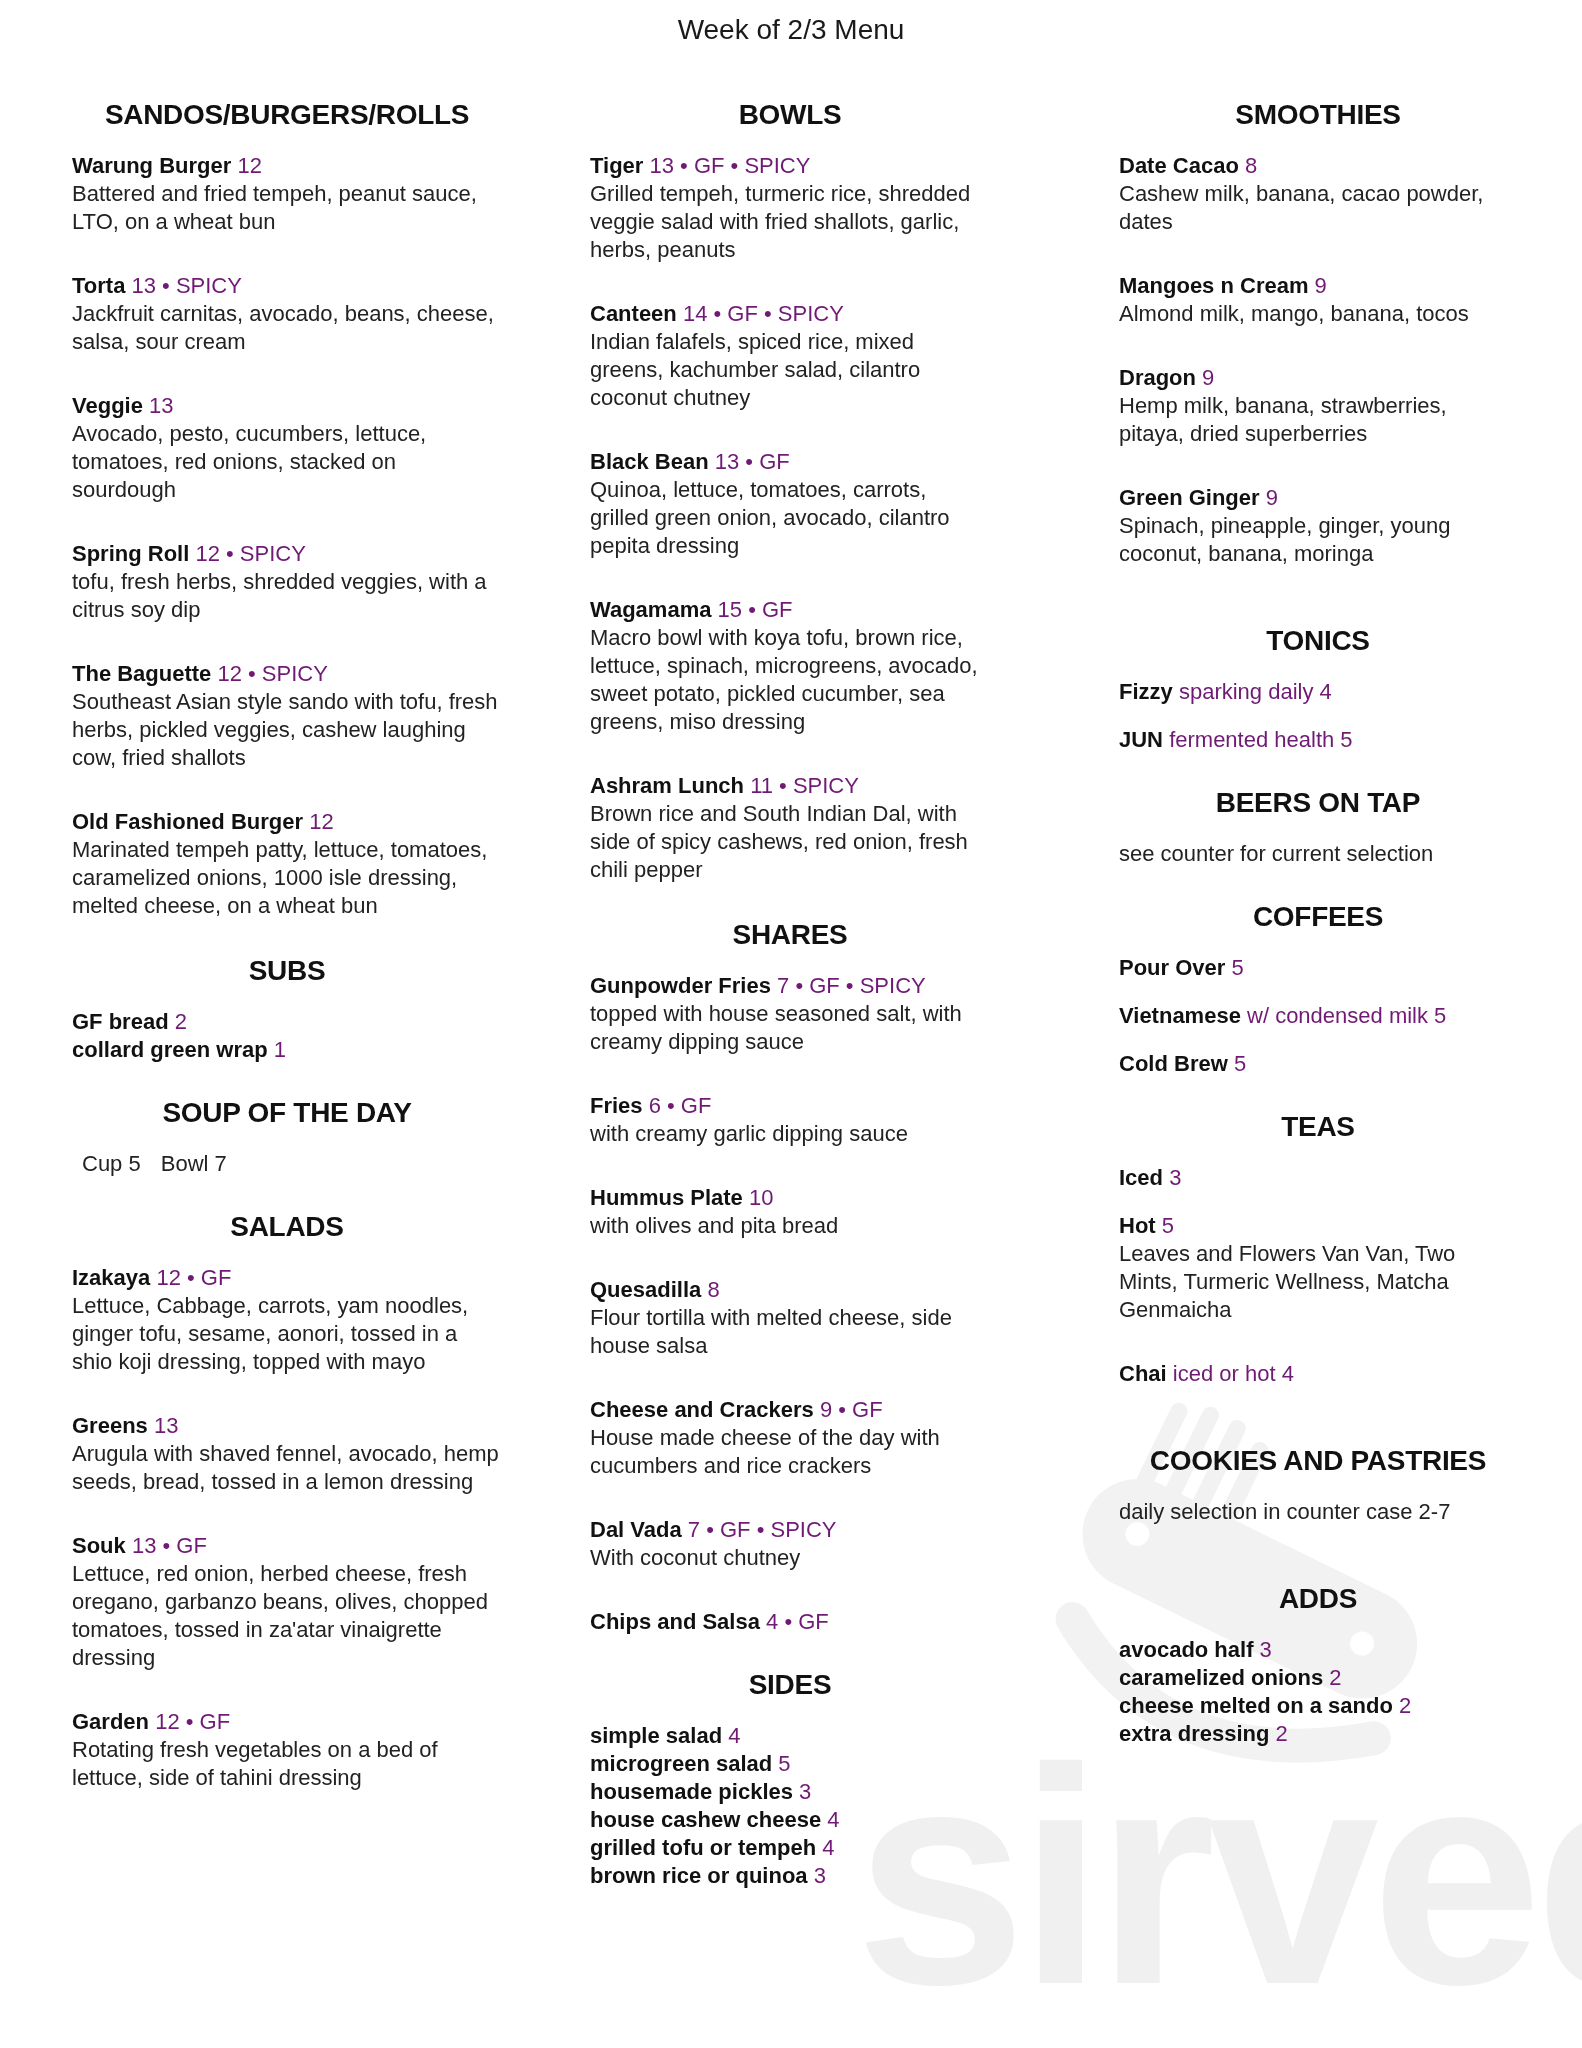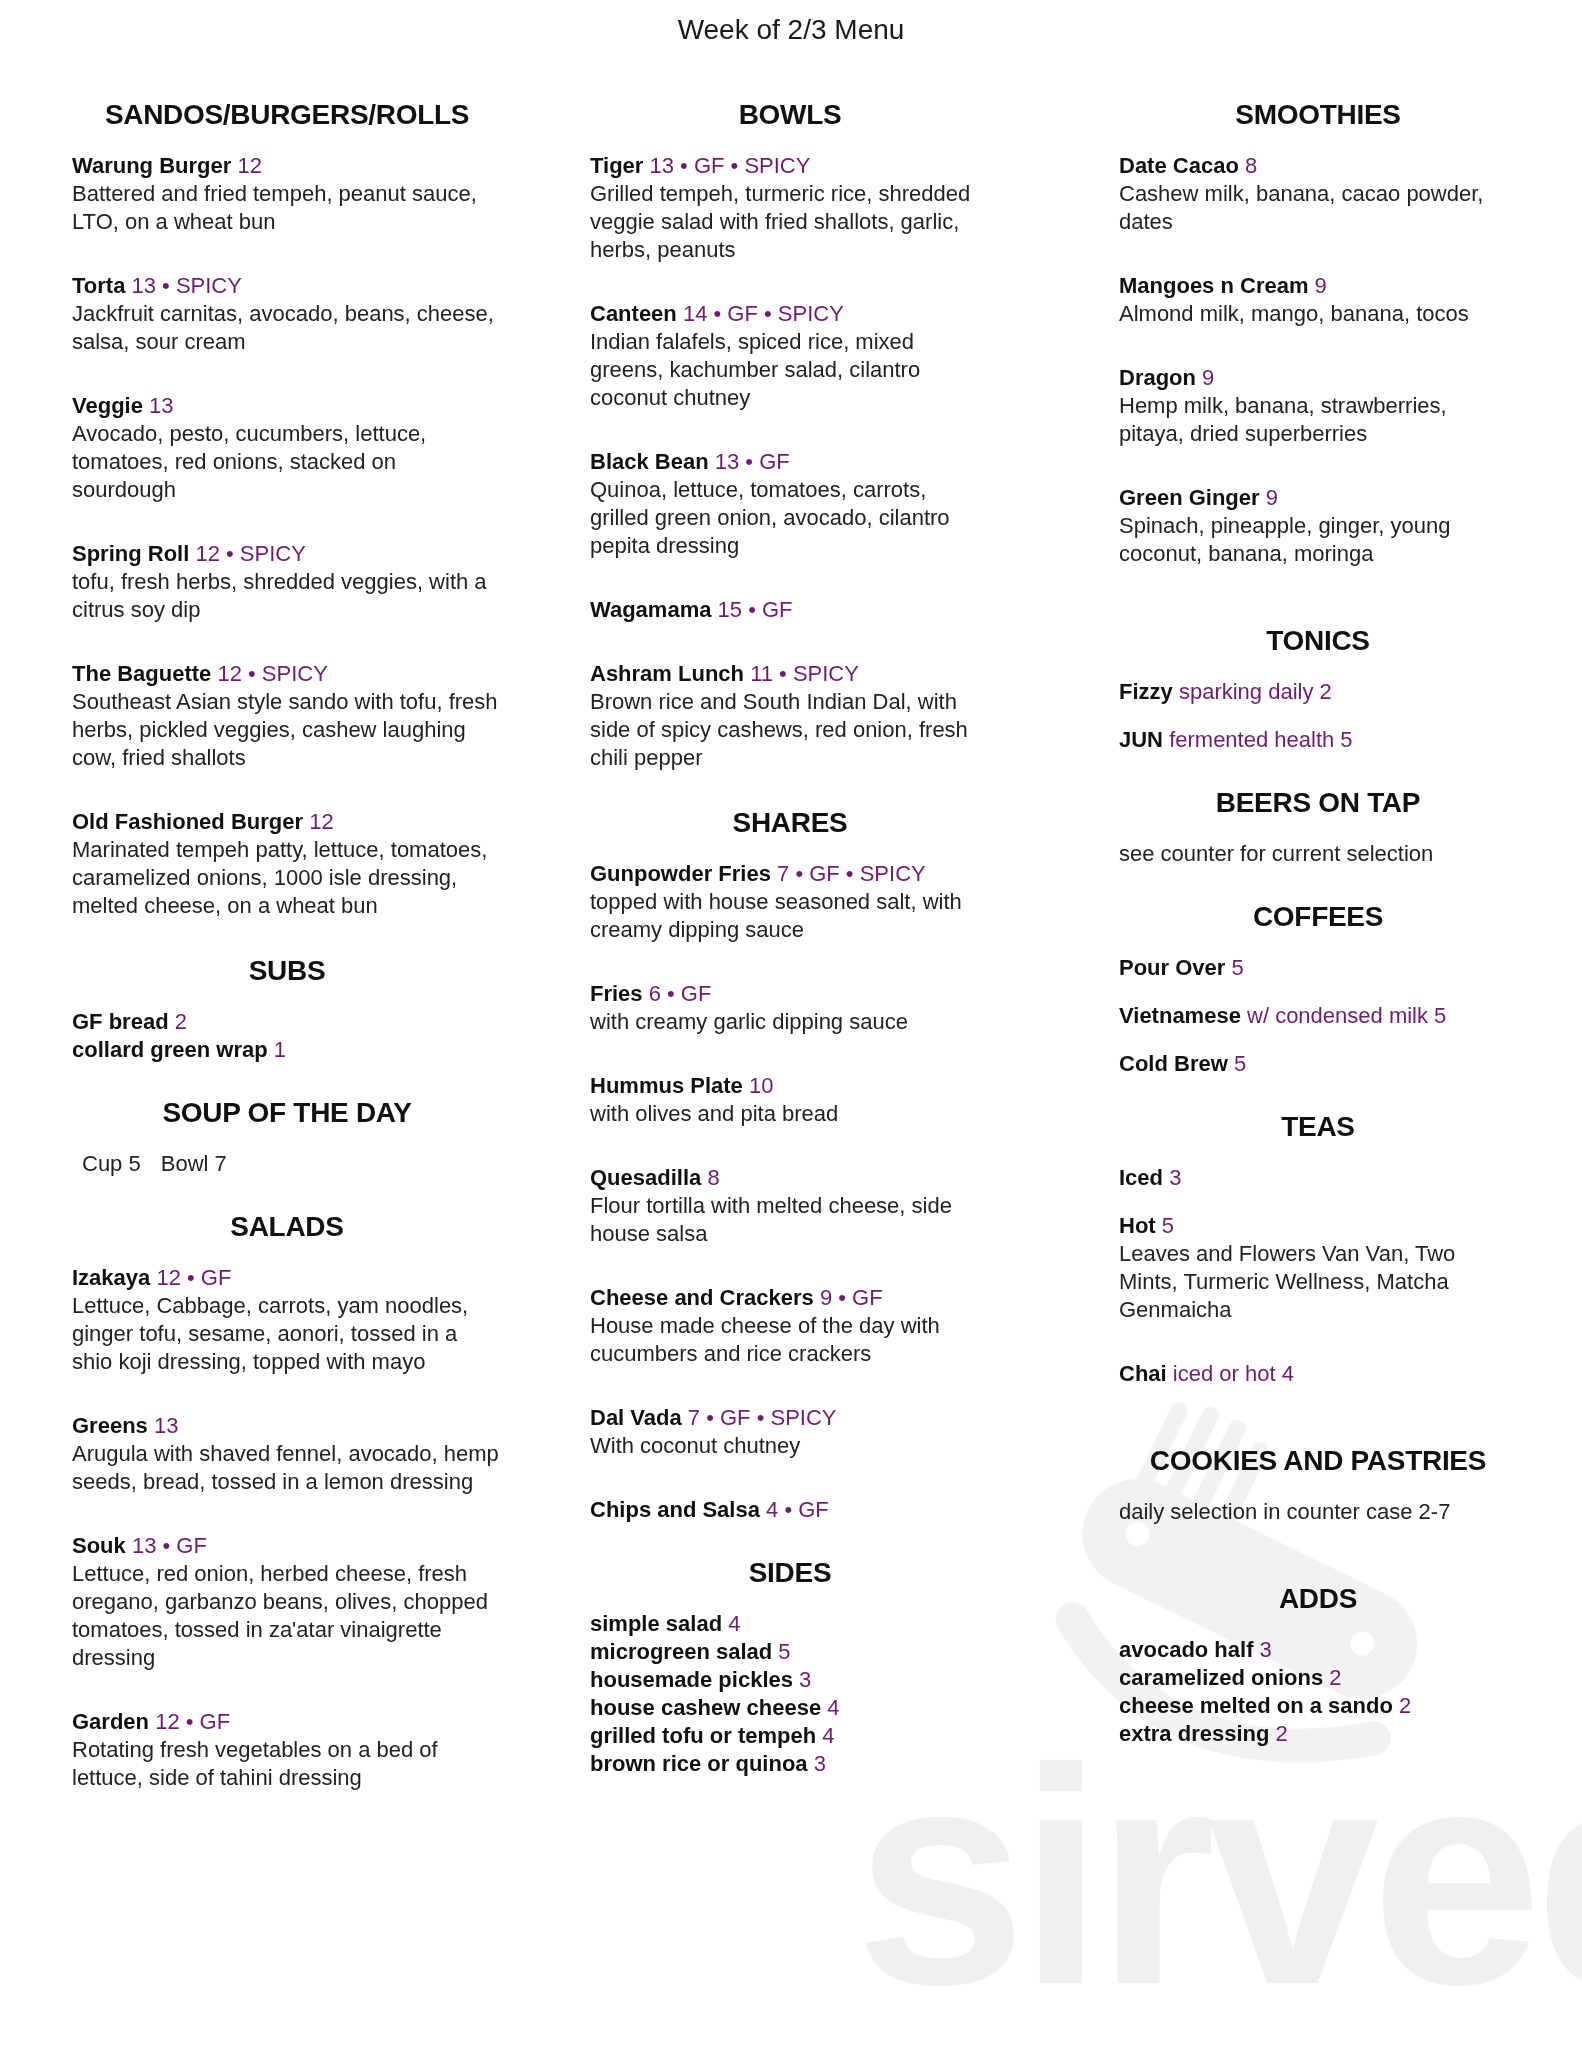--- a/index.html
+++ b/index.html
@@ -87,21 +87,21 @@
           <div class="item"><span class="n">Souk</span><span class="m"> 13 • GF</span><div class="d">Lettuce, red onion, herbed cheese, fresh oregano, garbanzo beans, olives, chopped tomatoes, tossed in za'atar vinaigrette dressing</div></div>
           <div class="item"><span class="n">Garden</span><span class="m"> 12 • GF</span><div class="d">Rotating fresh vegetables on a bed of lettuce, side of tahini dressing</div></div>
         </div>
       </div>
     <div class="col" id="col-mid">
         <div class="sec">
           <div class="h">BOWLS</div>
           <div class="item"><span class="n">Tiger</span><span class="m"> 13 • GF • SPICY</span><div class="d">Grilled tempeh, turmeric rice, shredded veggie salad with fried shallots, garlic, herbs, peanuts</div></div>
           <div class="item"><span class="n">Canteen</span><span class="m"> 14 • GF • SPICY</span><div class="d">Indian falafels, spiced rice, mixed greens, kachumber salad, cilantro coconut chutney</div></div>
           <div class="item"><span class="n">Black Bean</span><span class="m"> 13 • GF</span><div class="d">Quinoa, lettuce, tomatoes, carrots, grilled green onion, avocado, cilantro pepita dressing</div></div>
-          <div class="item"><span class="n">Wagamama</span><span class="m"> 15 • GF</span></div>
+          <div class="item"><span class="n">Wagamama</span><span class="m"> 15 • GF</span><div class="d">Macro bowl with koya tofu, brown rice, lettuce, spinach, microgreens, avocado, sweet potato, pickled cucumber, sea greens, miso dressing</div></div>
           <div class="item"><span class="n">Ashram Lunch</span><span class="m"> 11 • SPICY</span><div class="d">Brown rice and South Indian Dal, with side of spicy cashews, red onion, fresh chili pepper</div></div>
         </div>
         <div class="sec">
           <div class="h">SHARES</div>
           <div class="item"><span class="n">Gunpowder Fries</span><span class="m"> 7 • GF • SPICY</span><div class="d">topped with house seasoned salt, with creamy dipping sauce</div></div>
           <div class="item"><span class="n">Fries</span><span class="m"> 6 • GF</span><div class="d">with creamy garlic dipping sauce</div></div>
           <div class="item"><span class="n">Hummus Plate</span><span class="m"> 10</span><div class="d">with olives and pita bread</div></div>
           <div class="item"><span class="n">Quesadilla</span><span class="m"> 8</span><div class="d">Flour tortilla with melted cheese, side house salsa</div></div>
           <div class="item"><span class="n">Cheese and Crackers</span><span class="m"> 9 • GF</span><div class="d">House made cheese of the day with cucumbers and rice crackers</div></div>
           <div class="item"><span class="n">Dal Vada</span><span class="m"> 7 • GF • SPICY</span><div class="d">With coconut chutney</div></div>
@@ -122,21 +122,21 @@
     <div class="col" id="col-right">
         <div class="sec">
           <div class="h">SMOOTHIES</div>
           <div class="item"><span class="n">Date Cacao</span><span class="m"> 8</span><div class="d">Cashew milk, banana, cacao powder, dates</div></div>
           <div class="item"><span class="n">Mangoes n Cream</span><span class="m"> 9</span><div class="d">Almond milk, mango, banana, tocos</div></div>
           <div class="item"><span class="n">Dragon</span><span class="m"> 9</span><div class="d">Hemp milk, banana, strawberries, pitaya, dried superberries</div></div>
           <div class="item"><span class="n">Green Ginger</span><span class="m"> 9</span><div class="d">Spinach, pineapple, ginger, young coconut, banana, moringa</div></div>
         </div>
         <div class="sec gap-lg">
           <div class="h">TONICS</div>
-          <div class="item single"><span class="n">Fizzy</span><span class="m"> sparking daily 2</span></div>
+          <div class="item single"><span class="n">Fizzy</span><span class="m"> sparking daily 4</span></div>
           <div class="item single"><span class="n">JUN</span><span class="m"> fermented health 5</span></div>
         </div>
         <div class="sec">
           <div class="h">BEERS ON TAP</div>
           <div class="note">see counter for current selection</div>
         </div>
         <div class="sec">
           <div class="h">COFFEES</div>
           <div class="item single"><span class="n">Pour Over</span><span class="m"> 5</span></div>
           <div class="item single"><span class="n">Vietnamese</span><span class="m"> w/ condensed milk 5</span></div>

